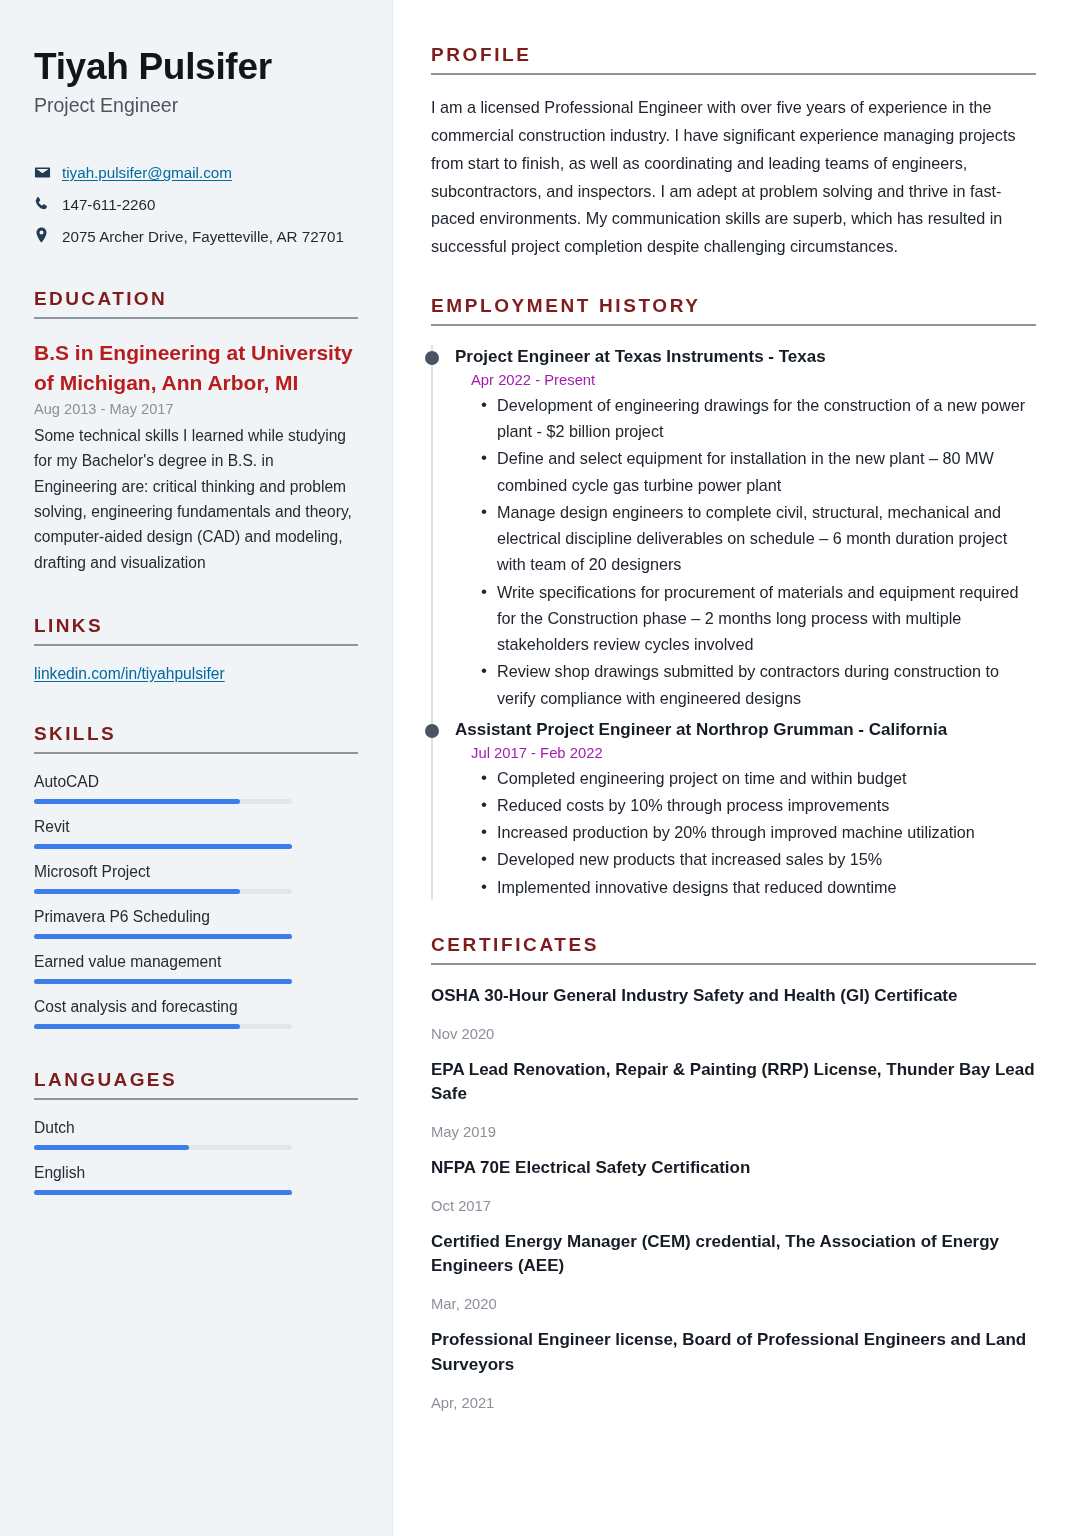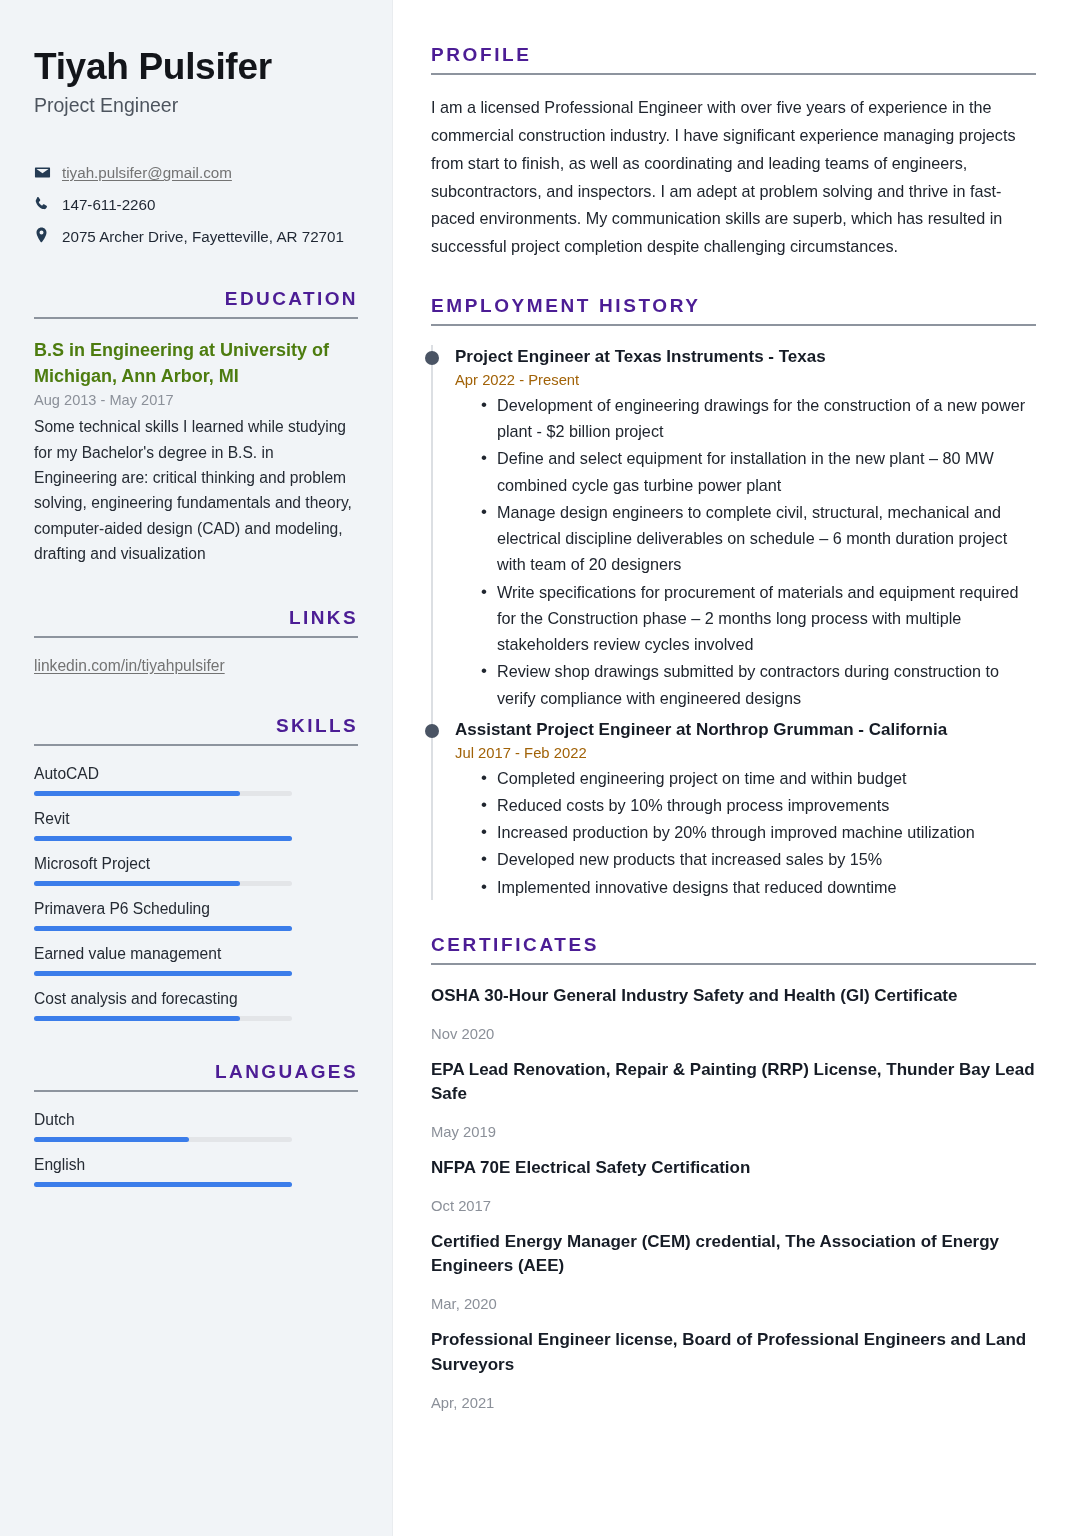--- a/index.html
+++ b/index.html
@@ -55,41 +55,41 @@
     display: flex;
     justify-content: flex-start;
     align-items: center;
     height: 22px;
     margin-right: 6px;
     color: #243b53;
   }
   .contact-ico svg { display: block; }
   .contact-text { flex: 1; }
   a.link {
-    color: #737373;
+    color: #0369a1;
     text-underline-offset: 2px;
   }
 
   .sec-head {
     font-size: 19px;
     font-weight: 700;
-    color: #4c1d95;
+    color: #7f1d1d;
     letter-spacing: 2.4px;
     text-transform: uppercase;
     padding-bottom: 7px;
     border-bottom: 2px solid #8d949e;
     margin-bottom: 19px;
   }
   .sidebar .sec-block { margin-top: 40px; }
-  .sidebar .sec-head { border-bottom-color: #8d949e; text-align: right; }
+  .sidebar .sec-head { border-bottom-color: #8d949e; }
 
   .edu-title {
-    font-size: 18px;
-    font-weight: 700;
-    color: #4d7c0f;
+    font-size: 21px;
+    font-weight: 700;
+    color: #b91c1c;
     line-height: 1.42;
   }
   .edu-date {
     font-size: 14.6px;
     color: #8b9099;
     margin-top: 3px;
   }
   .edu-desc {
     font-size: 15.6px;
     color: #252b34;
@@ -153,23 +153,24 @@
     background: #4a5464;
   }
   .job-head {
     font-size: 17px;
     font-weight: 700;
     color: #161c26;
     line-height: 1.4;
   }
   .job-date {
     font-size: 14.8px;
-    color: #a16207;
+    color: #a21caf;
     margin-top: 3px;
     margin-bottom: 4px;
+    margin-left: 16px;
   }
   .job-bullets { list-style: none; padding-left: 26px; }
   .job-bullets li {
     position: relative;
     font-size: 16.2px;
     line-height: 1.62;
     color: #20262f;
     padding-left: 16px;
     margin-bottom: 1px;
   }

